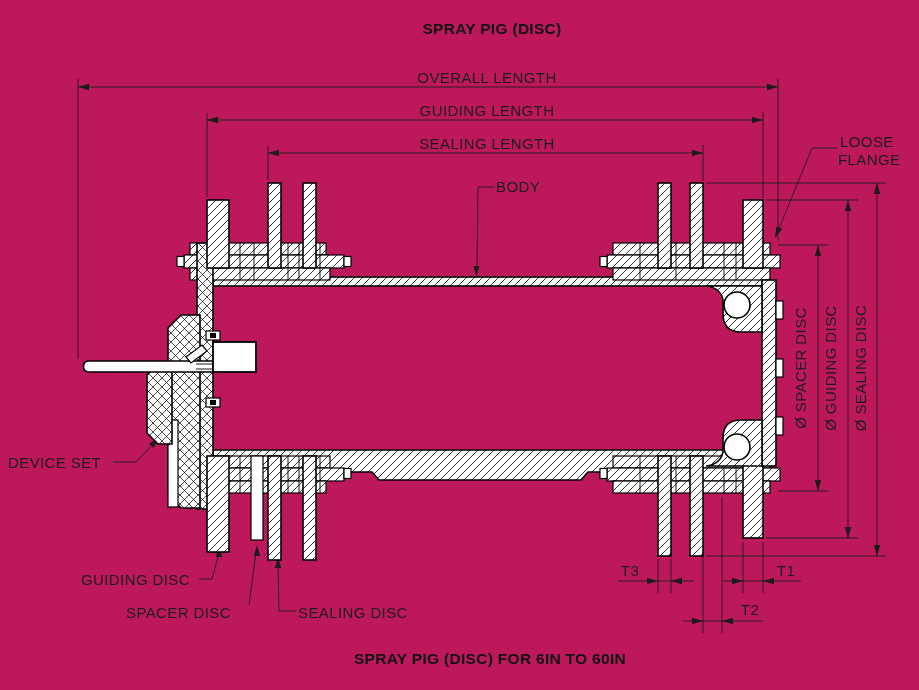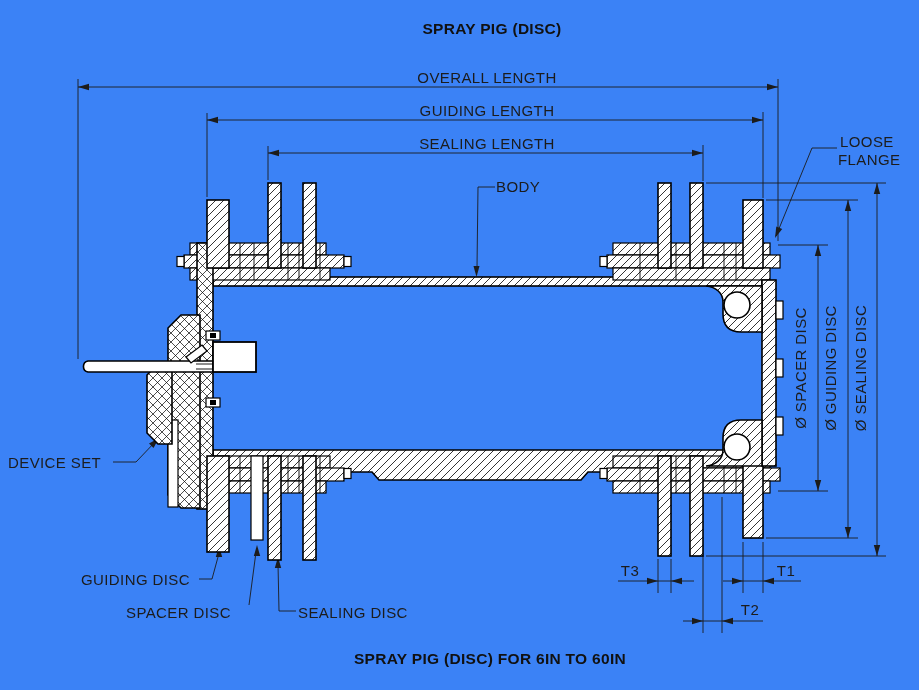--- a/index.html
+++ b/index.html
@@ -1,16 +1,16 @@
 <!DOCTYPE html>
 <html><head>
 <meta charset="utf-8">
 <style>
   html,body{margin:0;padding:0;background:#ffffff;}
-  .stage{position:relative;width:919px;height:690px;background:#3b82f6;overflow:hidden;
+  .stage{position:relative;width:919px;height:690px;background:#be185d;overflow:hidden;
          font-family:"Liberation Sans",sans-serif;}
   svg{display:block;}
   .lbl{font-size:15px;fill:#1c1c1c;letter-spacing:0.4px;font-family:"Liberation Sans",sans-serif;}
   .ttl{font-size:15.5px;font-weight:bold;fill:#111;letter-spacing:0.3px;font-family:"Liberation Sans",sans-serif;}
   .dim{stroke:#1c1c1c;stroke-width:0.9;fill:none;}
   .arr{fill:#1c1c1c;stroke:none;}
   .part{stroke:#000;stroke-width:1.6;}
   .part2{stroke:#000;stroke-width:1.2;}
   .thin{stroke:#000;stroke-width:0.9;fill:none;}
 </style>

